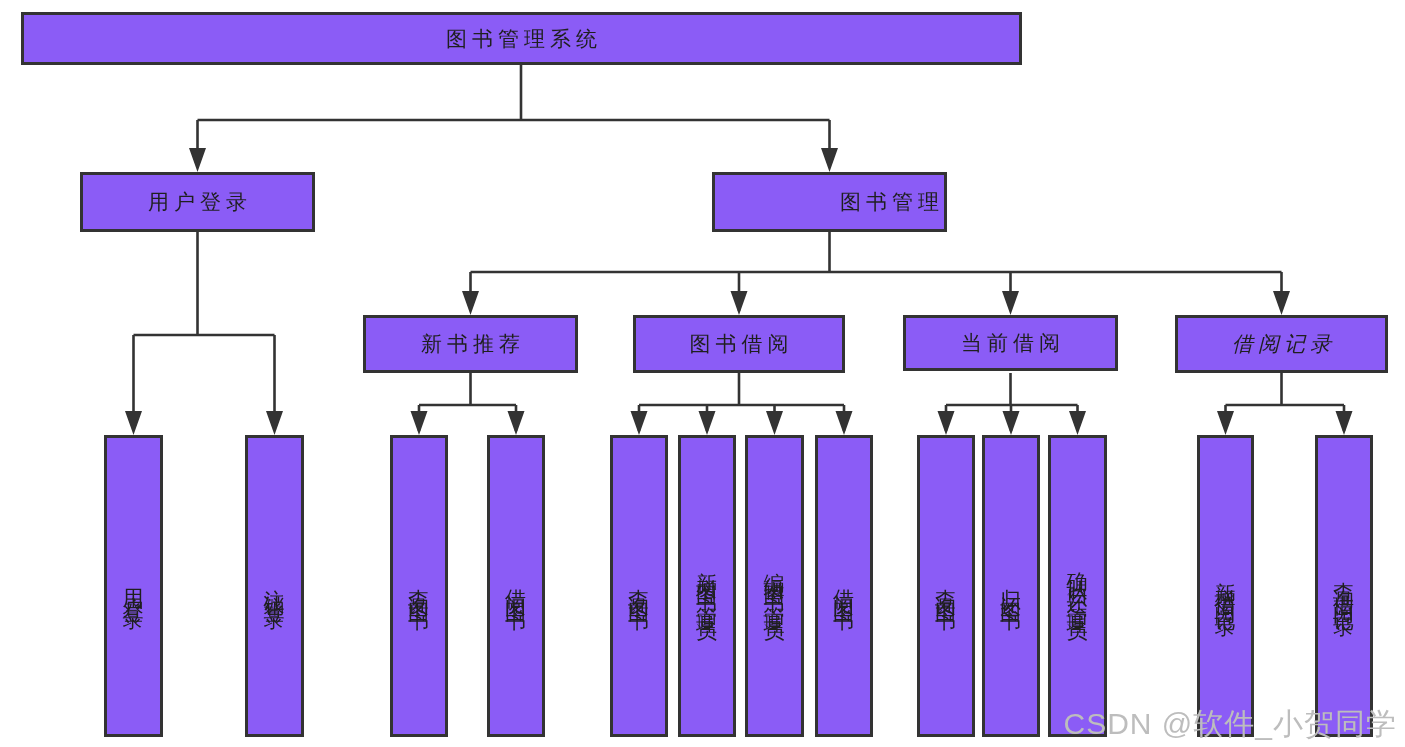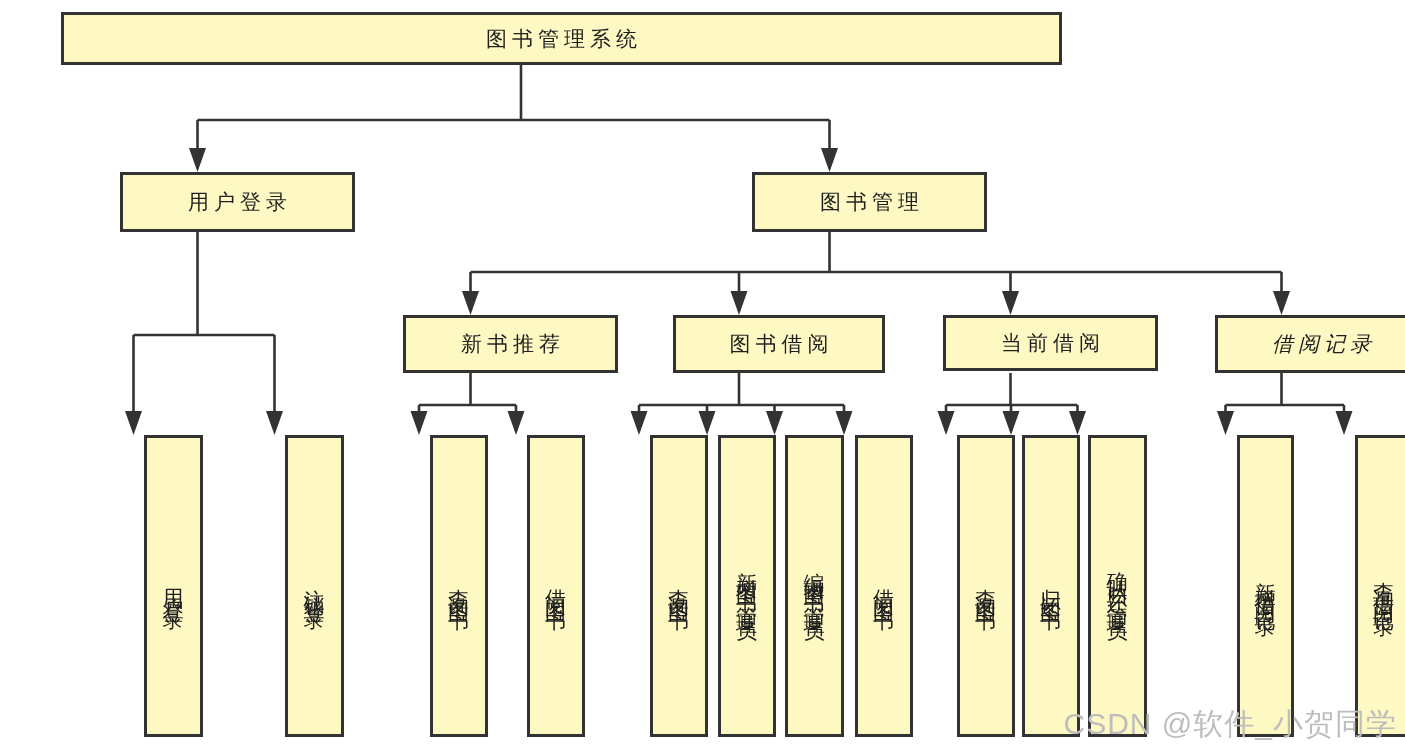--- a/index.html
+++ b/index.html
@@ -17,46 +17,45 @@
   #connectors {
     position: absolute;
     left: 0; top: 0;
     width: 1405px; height: 747px;
     pointer-events: none;
   }
   .box {
     position: absolute;
     box-sizing: border-box;
     border: 3px solid #333333;
-    background: #fef9c3;
+    background: #8b5cf6;
     display: flex;
     align-items: center;
     justify-content: center;
-    margin-left: 40px;
   }
   .hlabel {
     font-size: 21px;
     color: #1f1f1f;
     letter-spacing: 5px;
     text-indent: 5px;
     white-space: nowrap;
   }
   .vlabel {
     writing-mode: vertical-rl;
     text-orientation: mixed;
     font-size: 21px;
     color: #1f1f1f;
     letter-spacing: 7px;
     line-height: 1;
   }
   
   .n-root { left: 21px;  top: 12px;  width: 1001px; height: 53px; }
   
   .n-user  { left: 80px;  top: 172px; width: 235px; height: 60px; }
-  .n-mgmt  { left: 712px; top: 172px; width: 235px; height: 60px; }
+  .n-mgmt  { left: 712px; top: 172px; width: 235px; height: 60px; justify-content: flex-end; }
   
   .n-g0 { left: 363px;  top: 315px; width: 215px; height: 58px; }
   .n-g1 { left: 633px;  top: 315px; width: 212px; height: 58px; }
   .n-g2 { left: 903px;  top: 315px; width: 215px; height: 56px; }
   .n-g3 { left: 1175px; top: 315px; width: 213px; height: 58px; font-style: italic; }
   
   .leaf { top: 435px; height: 302px; }
   .l-a0 { left: 104px;  width: 59px; }
   .l-a1 { left: 245px;  width: 59px; }
   .l-b0 { left: 390px;  width: 58px; }

